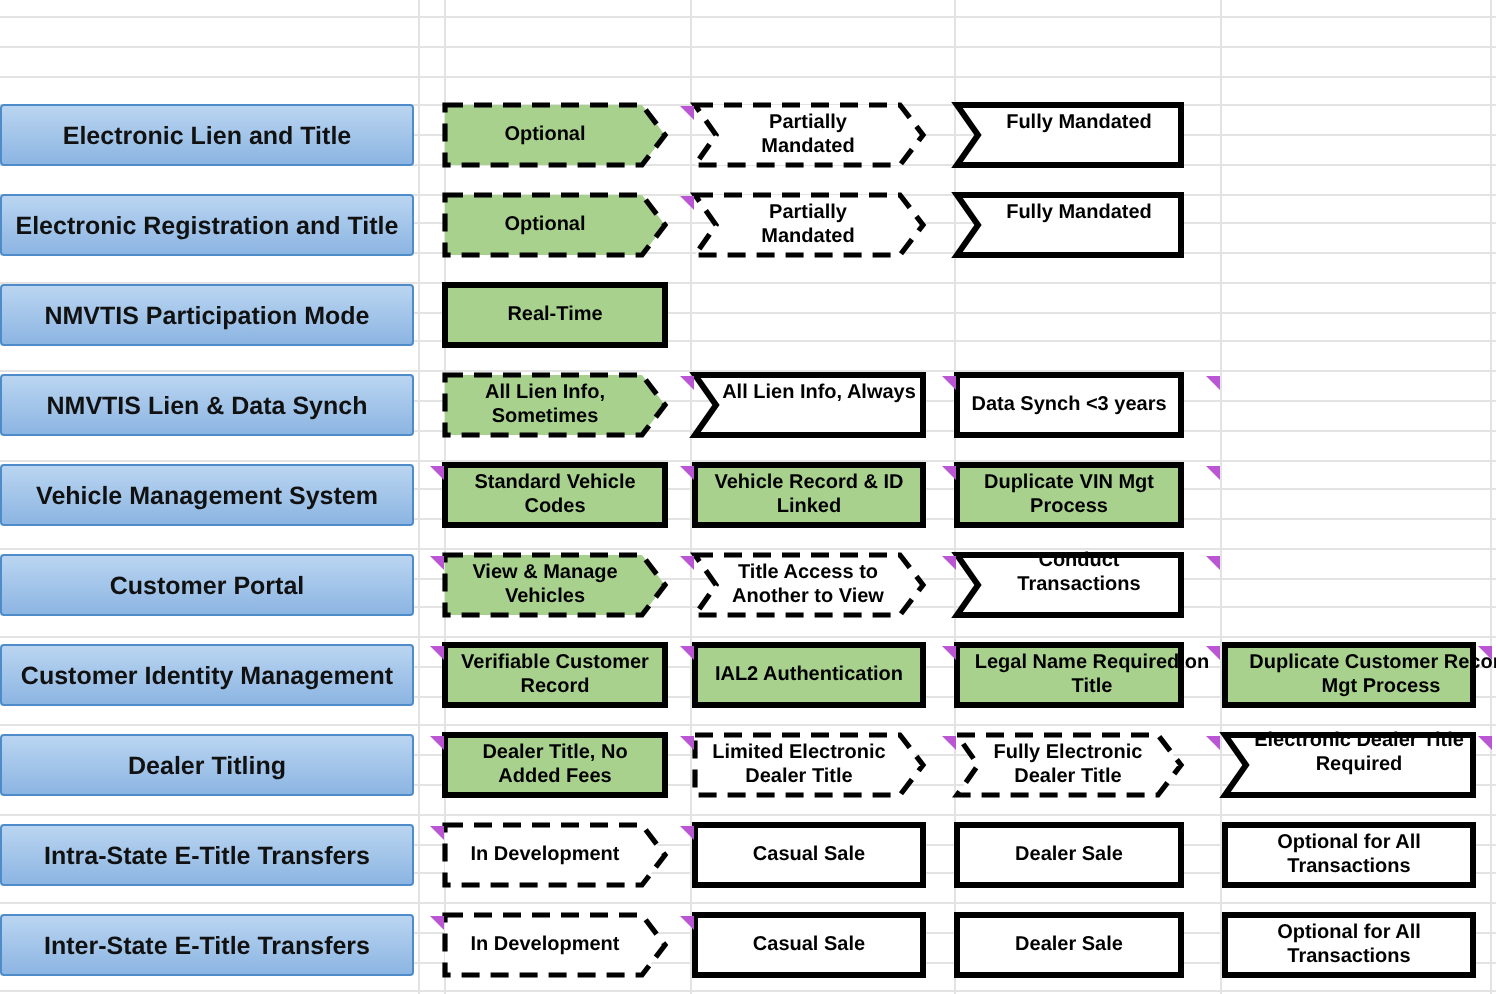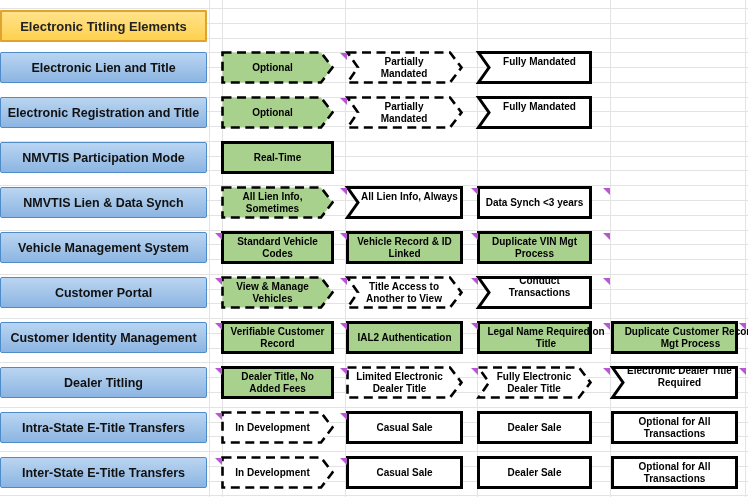--- a/index.html
+++ b/index.html
@@ -80,23 +80,20 @@
       <div class="gridline-h" style="top: 466px;"></div>
       <div class="gridline-h" style="top: 481px;"></div>
       <div class="gridline-h" style="top: 495px;"></div>
       <div class="gridline-v" style="left: 209px;"></div>
       <div class="gridline-v" style="left: 222px;"></div>
       <div class="gridline-v" style="left: 345px;"></div>
       <div class="gridline-v" style="left: 477px;"></div>
       <div class="gridline-v" style="left: 610px;"></div>
       <div class="gridline-v" style="left: 745px;"></div>
     </div>
-  <div class="hdr hdr-left">
-    <span>Electronic Titling Elements</span>
-  </div>
   <div id="rows">
       <div class="rowhdr" style="top: 52px;">
         <span>Electronic Lien and Title</span>
       </div>
       <div class="shape" style="left: 221px; top: 51px; width: 113px;">
         <svg width="113" height="33" viewBox="0 0 113 33">
           <path d="M 1.5 1.5 L 100 1.5 L 111.5 16.5 L 100 31.5 L 1.5 31.5 Z" fill="#A9D18E" stroke="#000000" stroke-width="2.6" stroke-dasharray="9 5.5" stroke-linejoin="miter"></path>
         </svg>
         <div class="lbl p-pentagon">Optional</div>
       </div>

